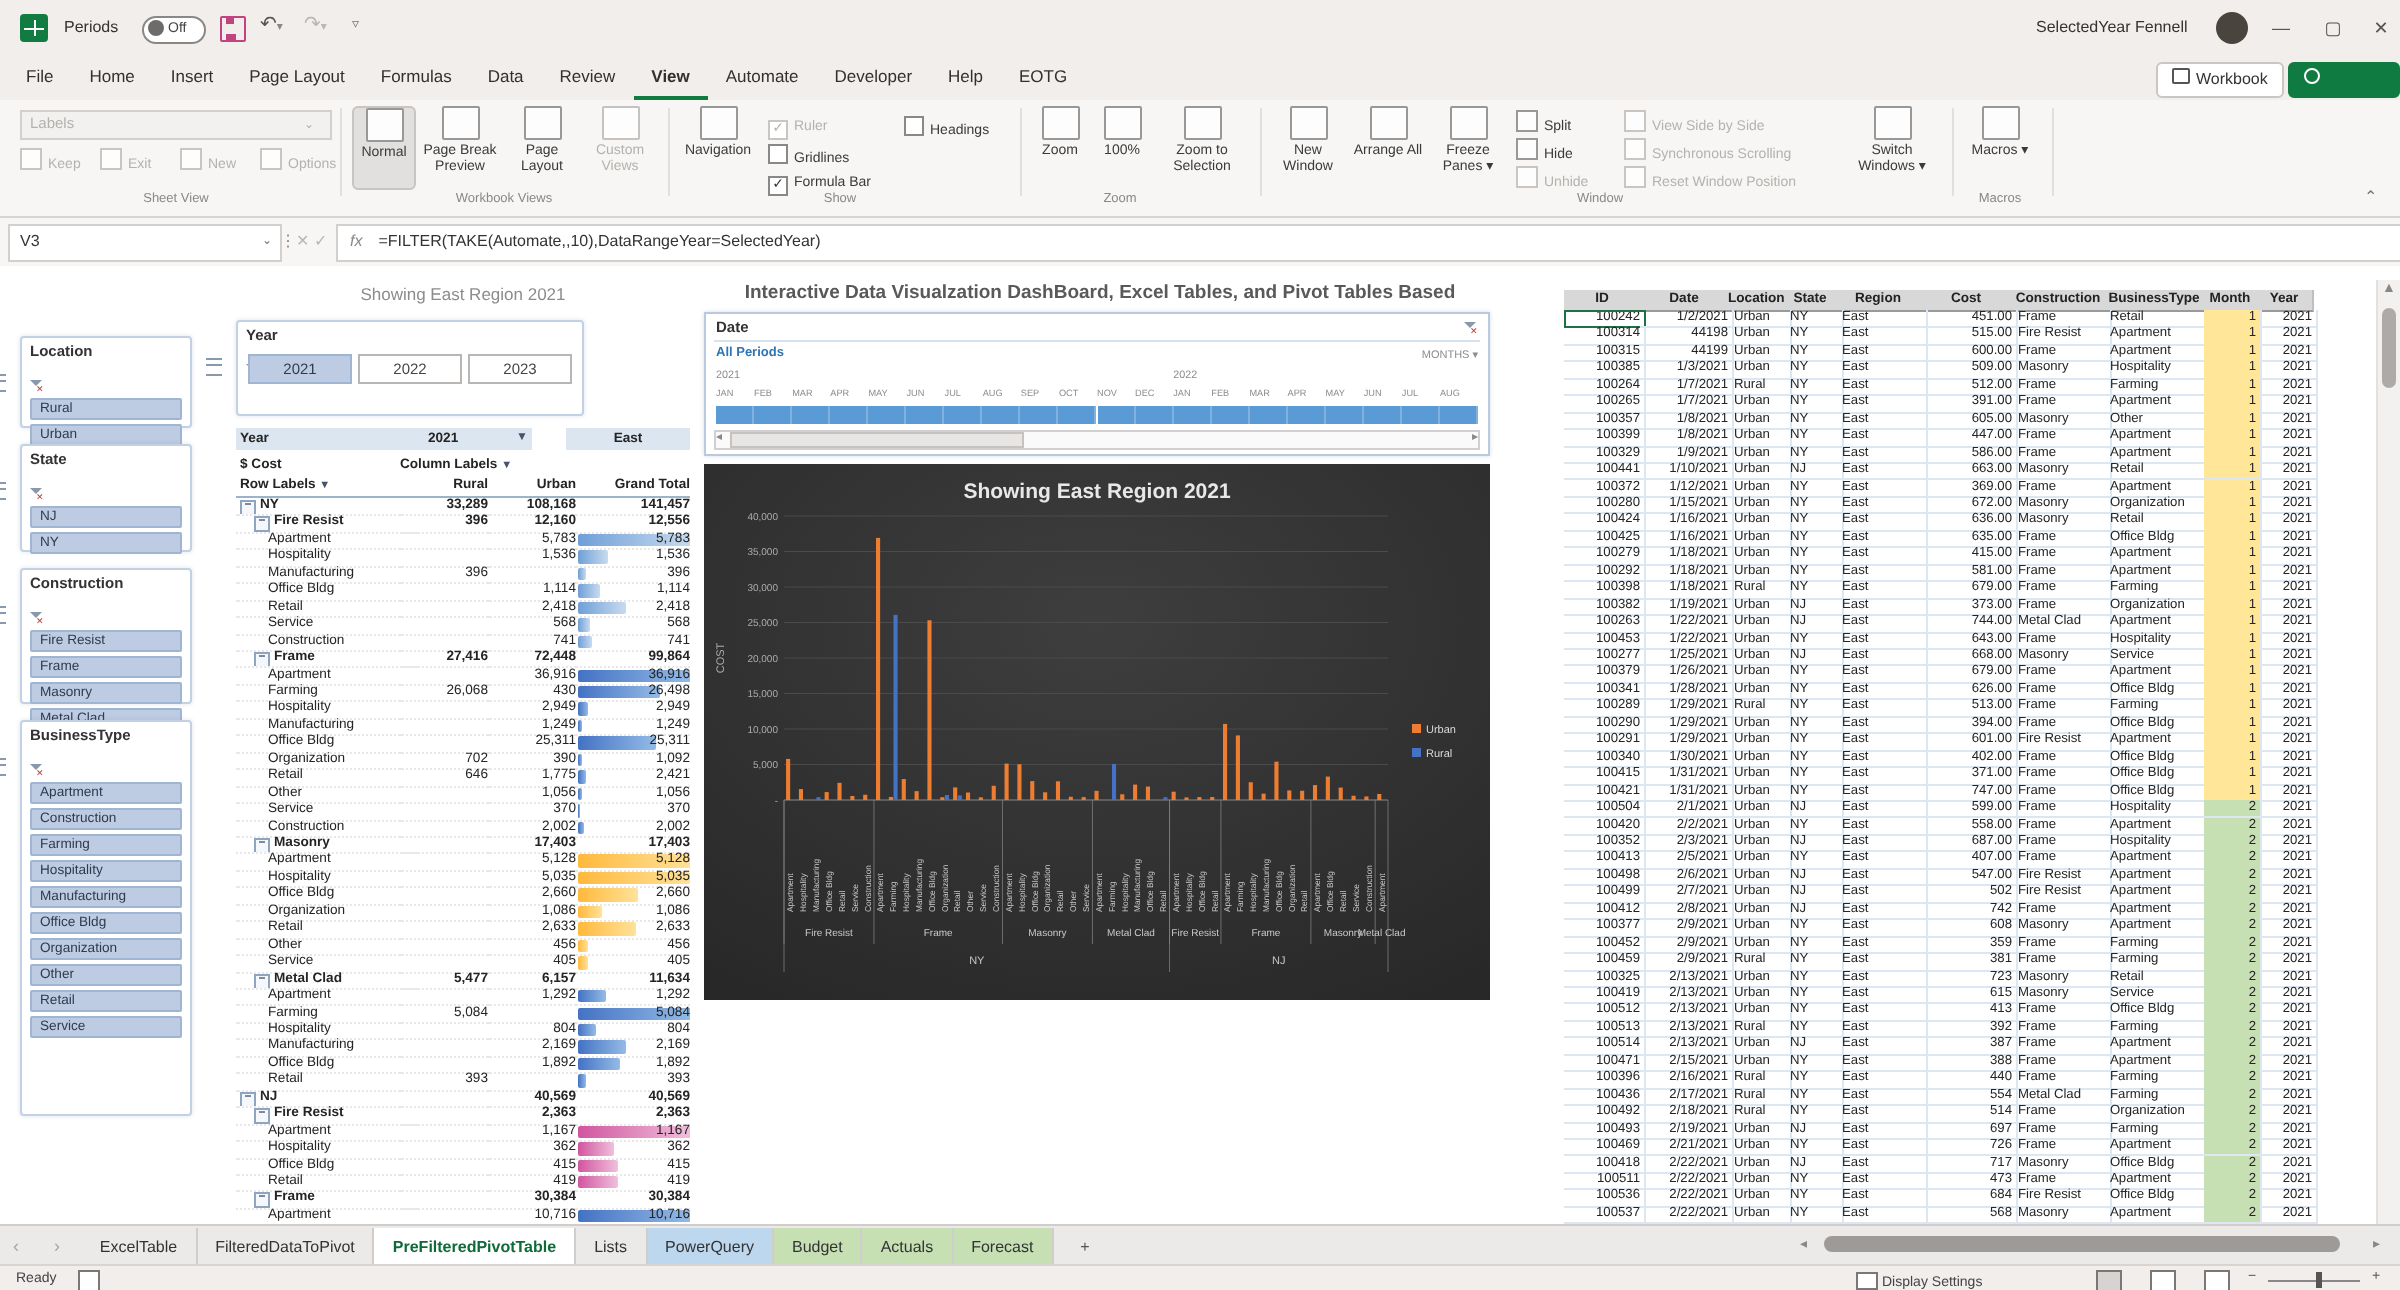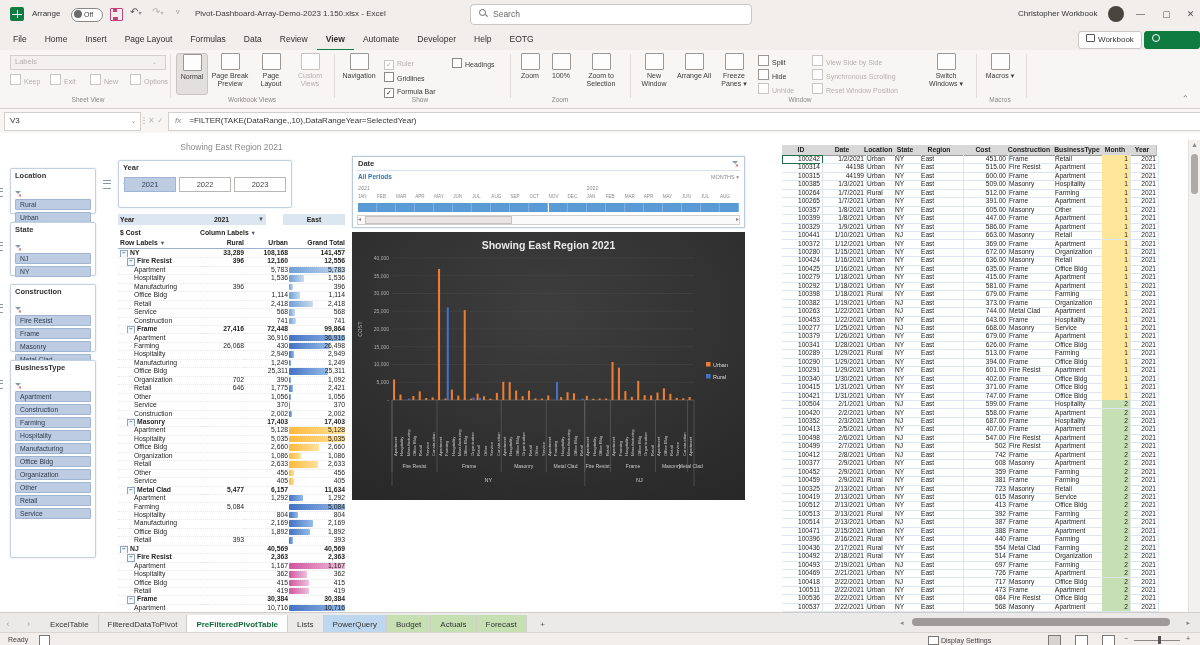--- a/index.html
+++ b/index.html
@@ -85,40 +85,33 @@
   #hscroll-thumb{background:#9d9a97;border-radius:5px;height:8px;}
   .scroll-arrow{color:#8a8886;font-size:7px;line-height:10px;text-align:center;}
 </style>
 </head>
 <body>
 
 <div class="abs" id="titlebar">
   <div class="abs" style="left:10px;top:7px;width:14px;height:14px;background:#107c41;border-radius:2px;">
     <div style="position:absolute;left:2px;top:3px;width:10px;height:8px;background:linear-gradient(#fff,#fff) 0 3.5px/10px 1px no-repeat, linear-gradient(#fff,#fff) 4.5px 0/1px 8px no-repeat;"></div>
   </div>
-  <div class="abs tb-text" style="left:32px;font-size:8px;">Arrange</div>
+  <div class="abs tb-text" style="left:32px;font-size:8px;">Periods</div>
   <div class="abs toggle-pill" style="left:71px;top:8px;display:flex;">
     <div class="knob"></div>
     <span>Off</span>
   </div>
   <div class="abs" style="left:110px;top:8px;width:11px;height:11px;border:1.5px solid #c2447f;border-radius:1px;">
     <div style="position:absolute;left:2px;top:0;width:4px;height:3px;background:#c2447f;"></div>
     <div style="position:absolute;left:1.5px;bottom:0;width:5px;height:3.5px;background:#c2447f;"></div>
   </div>
   <div class="abs" style="left:130px;top:6px;font-size:10px;color:#555;">↶<span style="font-size:6px;color:#888;">▾</span></div>
   <div class="abs" style="left:152px;top:6px;font-size:10px;color:#b9b6b3;">↷<span style="font-size:6px;">▾</span></div>
   <div class="abs" style="left:176px;top:8px;font-size:7px;color:#777;">▿</div>
-  <div class="abs tb-text" style="left:195px;font-size:8px;color:#3a3836;">Pivot-Dashboard-Array-Demo-2023 1.150.xlsx  -  Excel</div>
-  <div class="abs" id="searchbox">
-    <span style="display:inline-block;margin:0 6px 0 8px;position:relative;width:8px;height:8px;">
-      <span style="position:absolute;left:0;top:0;width:5px;height:5px;border:1px solid #6b6966;border-radius:50%;"></span>
-      <span style="position:absolute;left:5.5px;top:5.5px;width:3px;height:1px;background:#6b6966;transform:rotate(45deg);"></span>
-    </span><span>Search</span>
-  </div>
-  <div class="abs tb-text" style="left:1018px;font-size:8px;">Christopher Workbook</div>
+  <div class="abs tb-text" style="left:1018px;font-size:8px;">SelectedYear Fennell</div>
   <div class="abs avatar" style="left:1108px;top:6px;"></div>
   <div class="abs win-btn" style="left:1134px;top:8px;">—</div>
   <div class="abs win-btn" style="left:1160px;top:8px;">▢</div>
   <div class="abs win-btn" style="left:1184px;top:8px;">✕</div>
 </div>
 
 <div class="abs" id="menubar">
   <div class="abs" id="menu-tabs" style="left:4px;top:0;"><span class="menu-tab">File</span><span class="menu-tab">Home</span><span class="menu-tab">Insert</span><span class="menu-tab">Page Layout</span><span class="menu-tab">Formulas</span><span class="menu-tab">Data</span><span class="menu-tab">Review</span><span class="menu-tab active">View</span><span class="menu-tab">Automate</span><span class="menu-tab">Developer</span><span class="menu-tab">Help</span><span class="menu-tab">EOTG</span></div>
   <div class="abs pill-btn" style="left:1078px;top:3px;">
     <span style="display:inline-block;width:7px;height:6px;border:1px solid #555;border-radius:1px;margin-right:3px;"></span><span>Workbook</span>
@@ -214,25 +207,26 @@
 
 <div class="abs" id="formulabar">
   <div class="abs" id="namebox"><span>V3</span>
     <span style="position:absolute;right:4px;font-size:6px;color:#777;">⌄</span>
   </div>
   <div class="abs fx-ic" style="left:140px;top:3px;">⋮</div>
   <div class="abs fx-ic" style="left:148px;top:3px;color:#b9b6b3;">✕</div>
   <div class="abs fx-ic" style="left:157px;top:3px;color:#b9b6b3;">✓</div>
 
   <div class="abs fx-ic" style="left:155px;top:3px;"></div>
-  <div class="abs" id="fxarea"><span style="font-style:italic;color:#8a8886;margin-right:8px;">fx</span><span>=FILTER(TAKE(DataRange,,10),DataRangeYear=SelectedYear)</span></div>
+  <div class="abs" id="fxarea"><span style="font-style:italic;color:#8a8886;margin-right:8px;">fx</span><span>=FILTER(TAKE(Automate,,10),DataRangeYear=SelectedYear)</span></div>
 </div>
 
 <div class="abs" id="main">
   <div class="abs" style="left:118px;top:9px;width:227px;text-align:center;font-size:8.5px;color:#8c8c8c;">Showing East Region 2021</div>
+  <div class="abs" style="left:340px;top:8px;width:420px;text-align:center;font-size:9.5px;font-weight:bold;color:#595959;">Interactive Data Visualzation DashBoard, Excel Tables, and Pivot Tables Based</div>
   <div id="slicers-root">
       <div class="slicer abs" style="left: 10px; top: 35px; width: 84px; height: 44px;"><div class="slicer-h">Location</div><span class="slicer-ic mselect" style="right: 16px;"></span><span class="slicer-ic funnel fx-red" style="right: 4px;"></span><div class="slicer-item">Rural</div><div class="slicer-item">Urban</div></div>
       <div class="slicer abs" style="left: 10px; top: 89px; width: 84px; height: 52px;"><div class="slicer-h">State</div><span class="slicer-ic mselect" style="right: 16px;"></span><span class="slicer-ic funnel fx-red" style="right: 4px;"></span><div class="slicer-item">NJ</div><div class="slicer-item">NY</div></div>
       <div class="slicer abs" style="left: 10px; top: 151px; width: 84px; height: 66px;"><div class="slicer-h">Construction</div><span class="slicer-ic mselect" style="right: 16px;"></span><span class="slicer-ic funnel fx-red" style="right: 4px;"></span><div class="slicer-item">Fire Resist</div><div class="slicer-item">Frame</div><div class="slicer-item">Masonry</div><div class="slicer-item">Metal Clad</div></div>
       <div class="slicer abs" style="left: 10px; top: 227px; width: 84px; height: 196px;"><div class="slicer-h">BusinessType</div><span class="slicer-ic mselect" style="right: 16px;"></span><span class="slicer-ic funnel fx-red" style="right: 4px;"></span><div class="slicer-item">Apartment</div><div class="slicer-item">Construction</div><div class="slicer-item">Farming</div><div class="slicer-item">Hospitality</div><div class="slicer-item">Manufacturing</div><div class="slicer-item">Office Bldg</div><div class="slicer-item">Organization</div><div class="slicer-item">Other</div><div class="slicer-item">Retail</div><div class="slicer-item">Service</div></div>
     </div>
   <div id="year-slicer-root">
       <div class="slicer abs" style="left: 118px; top: 27px; width: 172px; height: 46px;"><div class="slicer-h">Year</div><span class="slicer-ic mselect" style="right: 16px;"></span><span class="slicer-ic funnel fx-red" style="right: 4px;"></span><div style="position: absolute; left: 5px; top: 16px; width: 50px; height: 13px; text-align: center; font-size: 7.5px; line-height: 13px; background: rgb(189, 204, 226); border: 1px solid rgb(159, 181, 210); color: rgb(47, 59, 77);">2021</div><div style="position: absolute; left: 60px; top: 16px; width: 50px; height: 13px; text-align: center; font-size: 7.5px; line-height: 13px; background: rgb(255, 255, 255); border: 1px solid rgb(185, 182, 179); color: rgb(68, 68, 68);">2022</div><div style="position: absolute; left: 115px; top: 16px; width: 50px; height: 13px; text-align: center; font-size: 7.5px; line-height: 13px; background: rgb(255, 255, 255); border: 1px solid rgb(185, 182, 179); color: rgb(68, 68, 68);">2023</div></div>
     </div>
   <div id="pivot-root">

